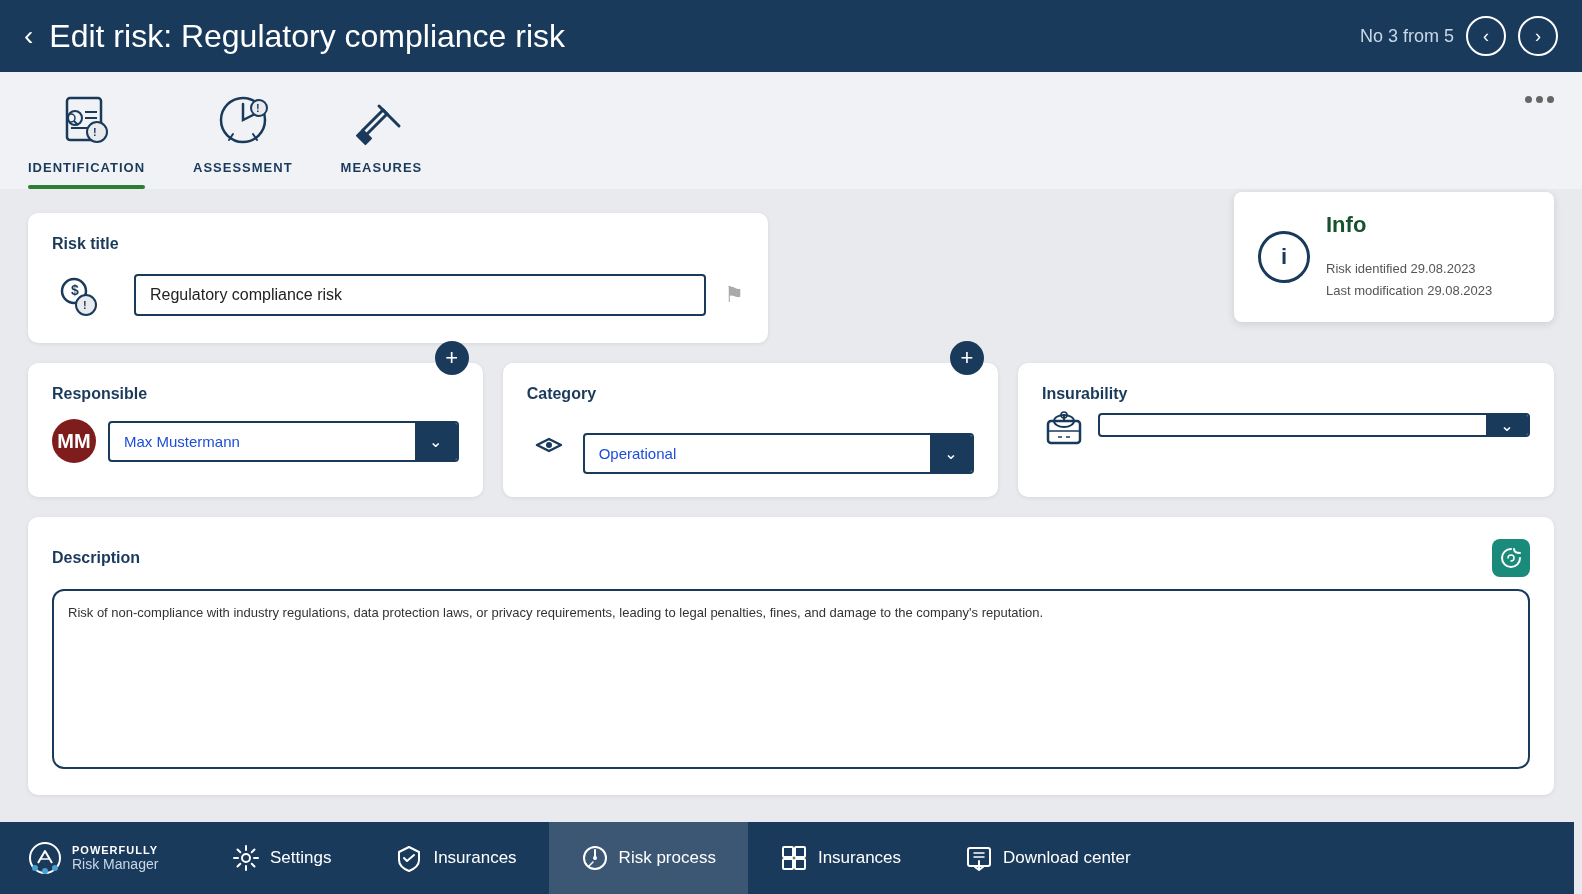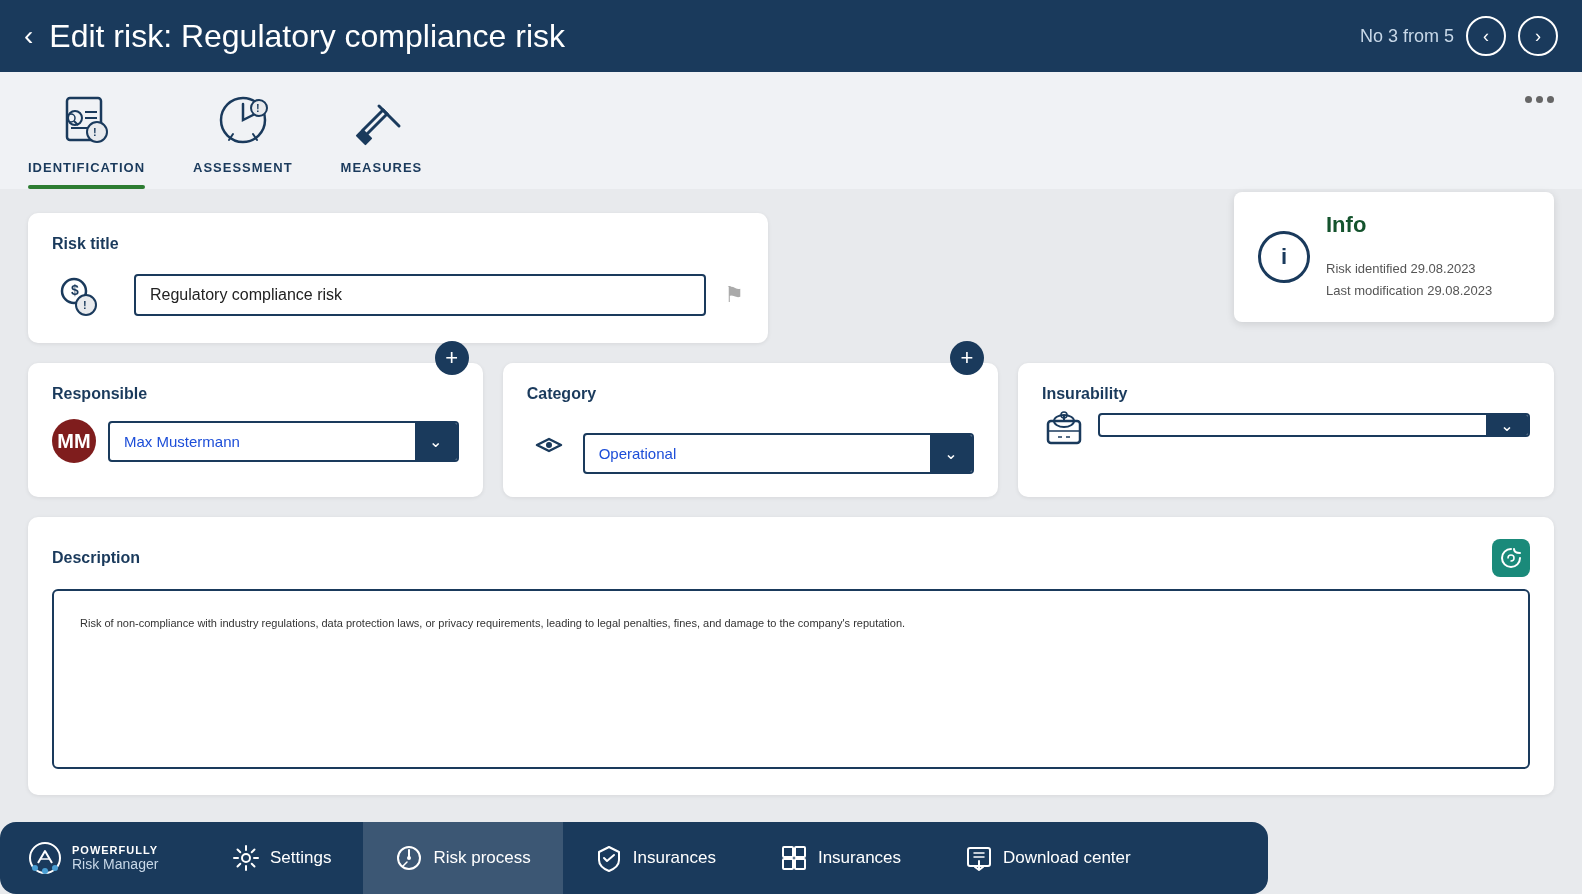--- a/index.html
+++ b/index.html
@@ -276,39 +276,38 @@
       width: 38px; height: 38px;
       background: #1a8a7a;
       border-radius: 8px;
       display: flex; align-items: center; justify-content: center;
       cursor: pointer;
     }
     .description-textarea {
       width: 100%;
       min-height: 180px;
       border: 2px solid #1a3a5c;
-      border-radius: 6px;
-      padding: 26px;
-      font-size: 11px;
+      border-radius: 12px;
+      padding: 14px;
+      font-size: 13px;
       color: #333;
       resize: none;
       outline: none;
       font-family: inherit;
     }
 
     
     .bottom-nav {
       position: fixed;
       bottom: 0;
       left: 0;
-      width: 1268px;
+      width: 1574px;
       height: 72px;
       background: #1a3a5c;
       display: flex;
-      border-radius: 16px;
     }
     .nav-item {
       display: flex;
       align-items: center;
       gap: 10px;
       color: white;
       cursor: pointer;
       padding: 16px 32px;
       height: 100%;
       font-size: 17px;
@@ -540,45 +539,45 @@
   <div class="nav-item">
     <span class="nav-item-icon">
       <svg width="28" height="28" viewBox="0 0 28 28" fill="none">
         <circle cx="14" cy="14" r="4" stroke="white" stroke-width="2"></circle>
         <path d="M14 2 L14 6 M14 22 L14 26 M2 14 L6 14 M22 14 L26 14 M5.5 5.5 L8.3 8.3 M19.7 19.7 L22.5 22.5 M5.5 22.5 L8.3 19.7 M19.7 8.3 L22.5 5.5" stroke="white" stroke-width="2" stroke-linecap="round"></path>
       </svg>
     </span>
     <span>Settings</span>
   </div>
 
+  <div class="nav-item">
+    <span class="nav-item-icon">
+      <svg width="28" height="28" viewBox="0 0 28 28" fill="none">
+        <path d="M14 3 L24 8 L24 16 C24 21 19 25 14 27 C9 25 4 21 4 16 L4 8 Z" stroke="white" stroke-width="2" stroke-linejoin="round" fill="none"></path>
+        <path d="M9 14 L12 17 L19 11" stroke="white" stroke-width="2" stroke-linecap="round" stroke-linejoin="round"></path>
+      </svg>
+    </span>
+    <span>Insurances</span>
+  </div>
+
   <div class="nav-item active">
     <span class="nav-item-icon">
       <svg width="28" height="28" viewBox="0 0 28 28" fill="none">
         <circle cx="14" cy="14" r="11" stroke="white" stroke-width="2"></circle>
         <line x1="14" y1="6" x2="14" y2="14" stroke="white" stroke-width="2" stroke-linecap="round"></line>
         <circle cx="14" cy="14" r="2" fill="white"></circle>
         <path d="M8 22 L12 18" stroke="white" stroke-width="1.5" stroke-linecap="round"></path>
       </svg>
     </span>
     <span>Risk process</span>
   </div>
 
   <div class="nav-item">
     <span class="nav-item-icon">
       <svg width="28" height="28" viewBox="0 0 28 28" fill="none">
-        <path d="M14 3 L24 8 L24 16 C24 21 19 25 14 27 C9 25 4 21 4 16 L4 8 Z" stroke="white" stroke-width="2" stroke-linejoin="round" fill="none"></path>
-        <path d="M9 14 L12 17 L19 11" stroke="white" stroke-width="2" stroke-linecap="round" stroke-linejoin="round"></path>
-      </svg>
-    </span>
-    <span>Insurances</span>
-  </div>
-
-  <div class="nav-item">
-    <span class="nav-item-icon">
-      <svg width="28" height="28" viewBox="0 0 28 28" fill="none">
         <rect x="3" y="3" width="10" height="10" rx="1" stroke="white" stroke-width="2"></rect>
         <rect x="15" y="3" width="10" height="10" rx="1" stroke="white" stroke-width="2"></rect>
         <rect x="3" y="15" width="10" height="10" rx="1" stroke="white" stroke-width="2"></rect>
         <rect x="15" y="15" width="10" height="10" rx="1" stroke="white" stroke-width="2"></rect>
       </svg>
     </span>
     <span>Insurances</span>
   </div>
 
   <div class="nav-item">

